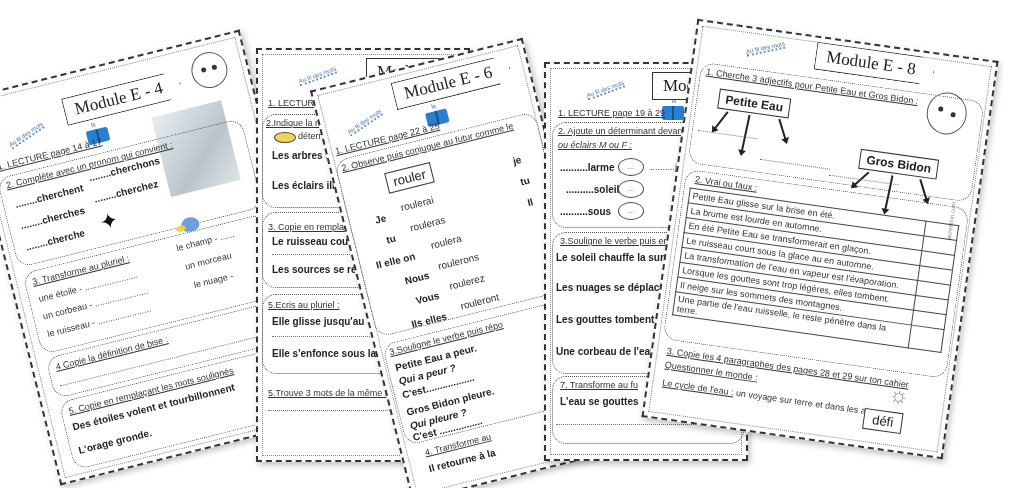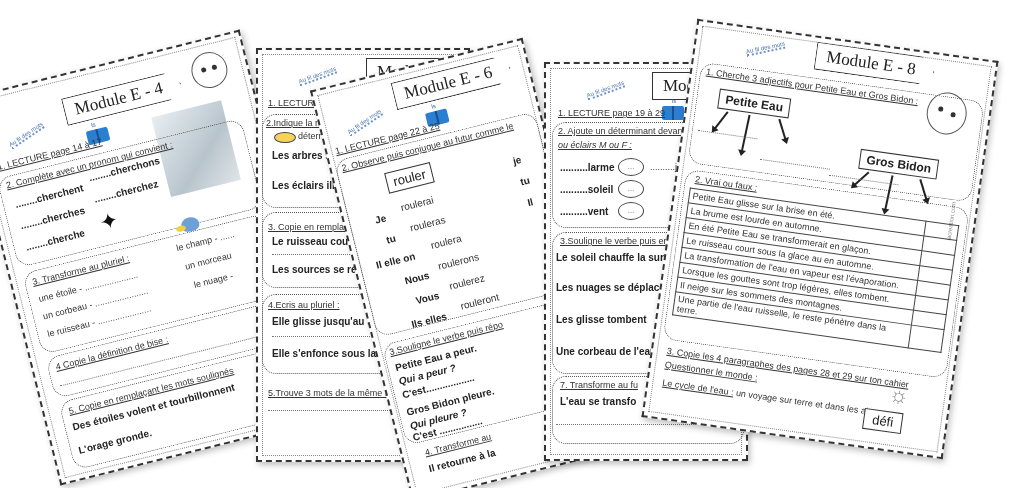--- a/index.html
+++ b/index.html
@@ -92,21 +92,21 @@
   <div class="b" style="left:14px;top:100px;">Les arbres sont</div>
   <div class="b" style="left:14px;top:130px;">Les éclairs illumin</div>
 
   <div class="box" style="left:4px;top:162px;width:200px;height:74px;"></div>
   <div class="u" style="left:10px;top:172px;">3. Copie en remplaçant les m</div>
   <div class="b" style="left:14px;top:186px;">Le ruisseau court sous la</div>
   <div class="dotline" style="left:14px;top:204px;width:180px;"></div>
   <div class="b" style="left:14px;top:214px;">Les sources se réveillent.</div>
 
   <div class="box" style="left:4px;top:244px;width:200px;height:78px;"></div>
-  <div class="u" style="left:10px;top:250px;">4.Ecris au pluriel :</div>
+  <div class="u" style="left:10px;top:250px;">5.Ecris au pluriel :</div>
   <div class="b" style="left:14px;top:266px;">Elle glisse jusqu'au sol.</div>
   <div class="dotline" style="left:14px;top:286px;width:180px;"></div>
   <div class="b" style="left:14px;top:298px;">Elle s'enfonce sous la terre.</div>
 
   <div class="u" style="left:10px;top:338px;">5.Trouve 3 mots de la même famille  que TERRE</div>
   <div class="dotline" style="left:10px;top:360px;width:190px;"></div>
 </div>
 
 <div class="sheet" style="left:358px;top:58px;width:215px;height:420px;transform:rotate(-14deg);">
   <div class="inner-border"></div>
@@ -154,36 +154,36 @@
   <div class="aufil" style="left:40px;top:22px;">Au fil des mots</div>
   <div class="ls" style="left:126px;top:34px;">ls</div>
   <div class="book" style="left:116px;top:42px;"></div>
   <div class="u" style="left:12px;top:44px;">1. LECTURE page 19 à 29</div>
 
   <div class="box" style="left:6px;top:58px;width:190px;height:104px;"></div>
   <div class="u" style="left:12px;top:62px;">2. Ajoute un déterminant devant l</div>
   <div class="u" style="left:12px;top:76px;font-style:italic;">ou éclairs M ou F :</div>
   <div class="b" style="left:14px;top:98px;">..........larme</div>
   <div class="oval" style="left:72px;top:94px;width:24px;height:16px;line-height:16px;">....</div>
-  <div class="b" style="left:14px;top:120px;">..........soleil</div>
+  <div class="b" style="left:20px;top:120px;">..........soleil</div>
   <div class="oval" style="left:72px;top:116px;width:24px;height:16px;line-height:16px;">....</div>
-  <div class="b" style="left:14px;top:142px;">..........vent</div>
+  <div class="b" style="left:14px;top:142px;">..........sous</div>
   <div class="oval" style="left:72px;top:138px;width:24px;height:16px;line-height:16px;">....</div>
   <div class="n" style="left:104px;top:98px;">..........jo</div>
 
   <div class="box" style="left:6px;top:168px;width:190px;height:140px;"></div>
   <div class="u" style="left:14px;top:172px;">3.Souligne le verbe puis ente</div>
   <div class="b" style="left:10px;top:188px;">Le soleil chauffe la surfa</div>
   <div class="b" style="left:10px;top:218px;">Les nuages se déplace</div>
-  <div class="b" style="left:10px;top:250px;">Les glisse  tombent</div>
+  <div class="b" style="left:10px;top:250px;">Les gouttes  tombent</div>
   <div class="b" style="left:10px;top:282px;">Une corbeau de l'eau</div>
 
   <div class="box" style="left:6px;top:312px;width:190px;height:66px;"></div>
   <div class="u" style="left:14px;top:316px;">7. Transforme au fu</div>
-  <div class="b" style="left:14px;top:332px;">L'eau se transfo</div>
+  <div class="b" style="left:14px;top:332px;">L'eau se gouttes</div>
   <div class="dotline" style="left:10px;top:360px;width:180px;"></div>
 </div>
 
 <div class="sheet" style="left:668px;top:38px;width:300px;height:398px;transform:rotate(8deg);">
   <div class="inner-border"></div>
   <div class="aufil" style="left:50px;top:14px;">Au fil des mots</div>
   <div class="mod-tag" style="left:120px;top:4px;">Module E - 8</div>
   <div class="mascot" style="left:238px;top:36px;width:38px;height:40px;">
       <span class="eye" style="left:10px;top:14px"></span>
       <span class="eye" style="left:23px;top:18px"></span>

